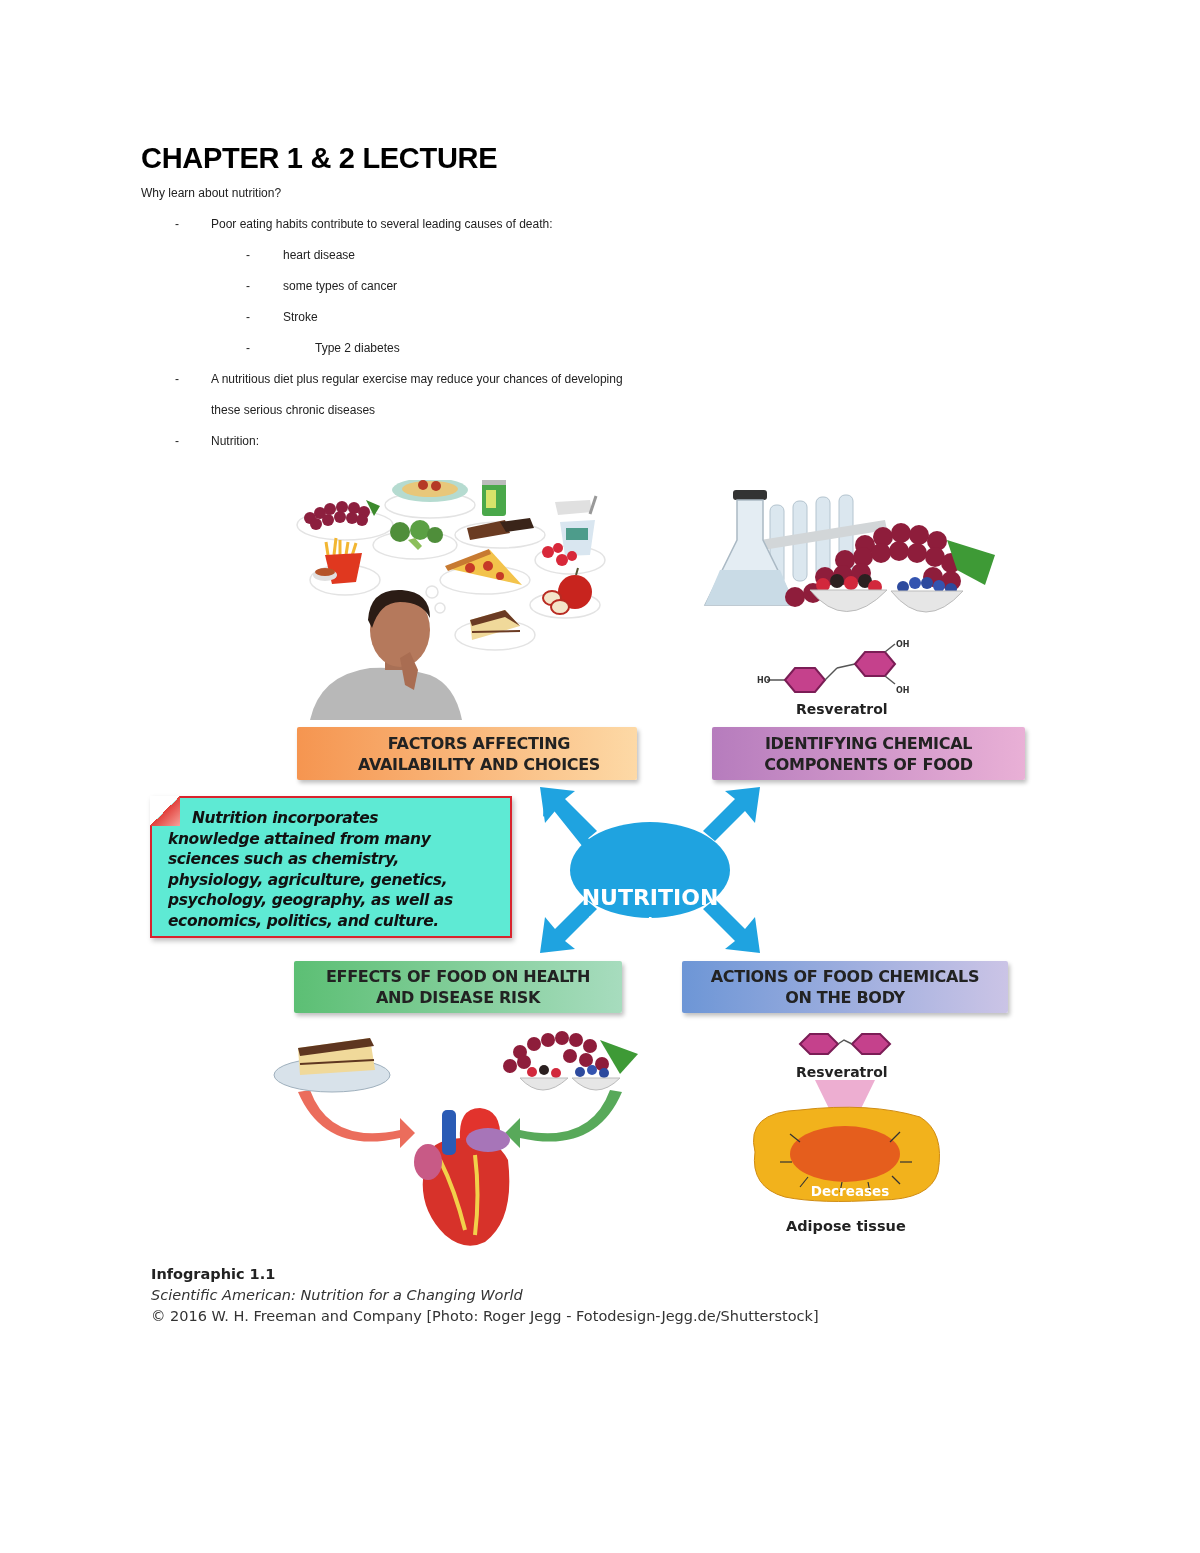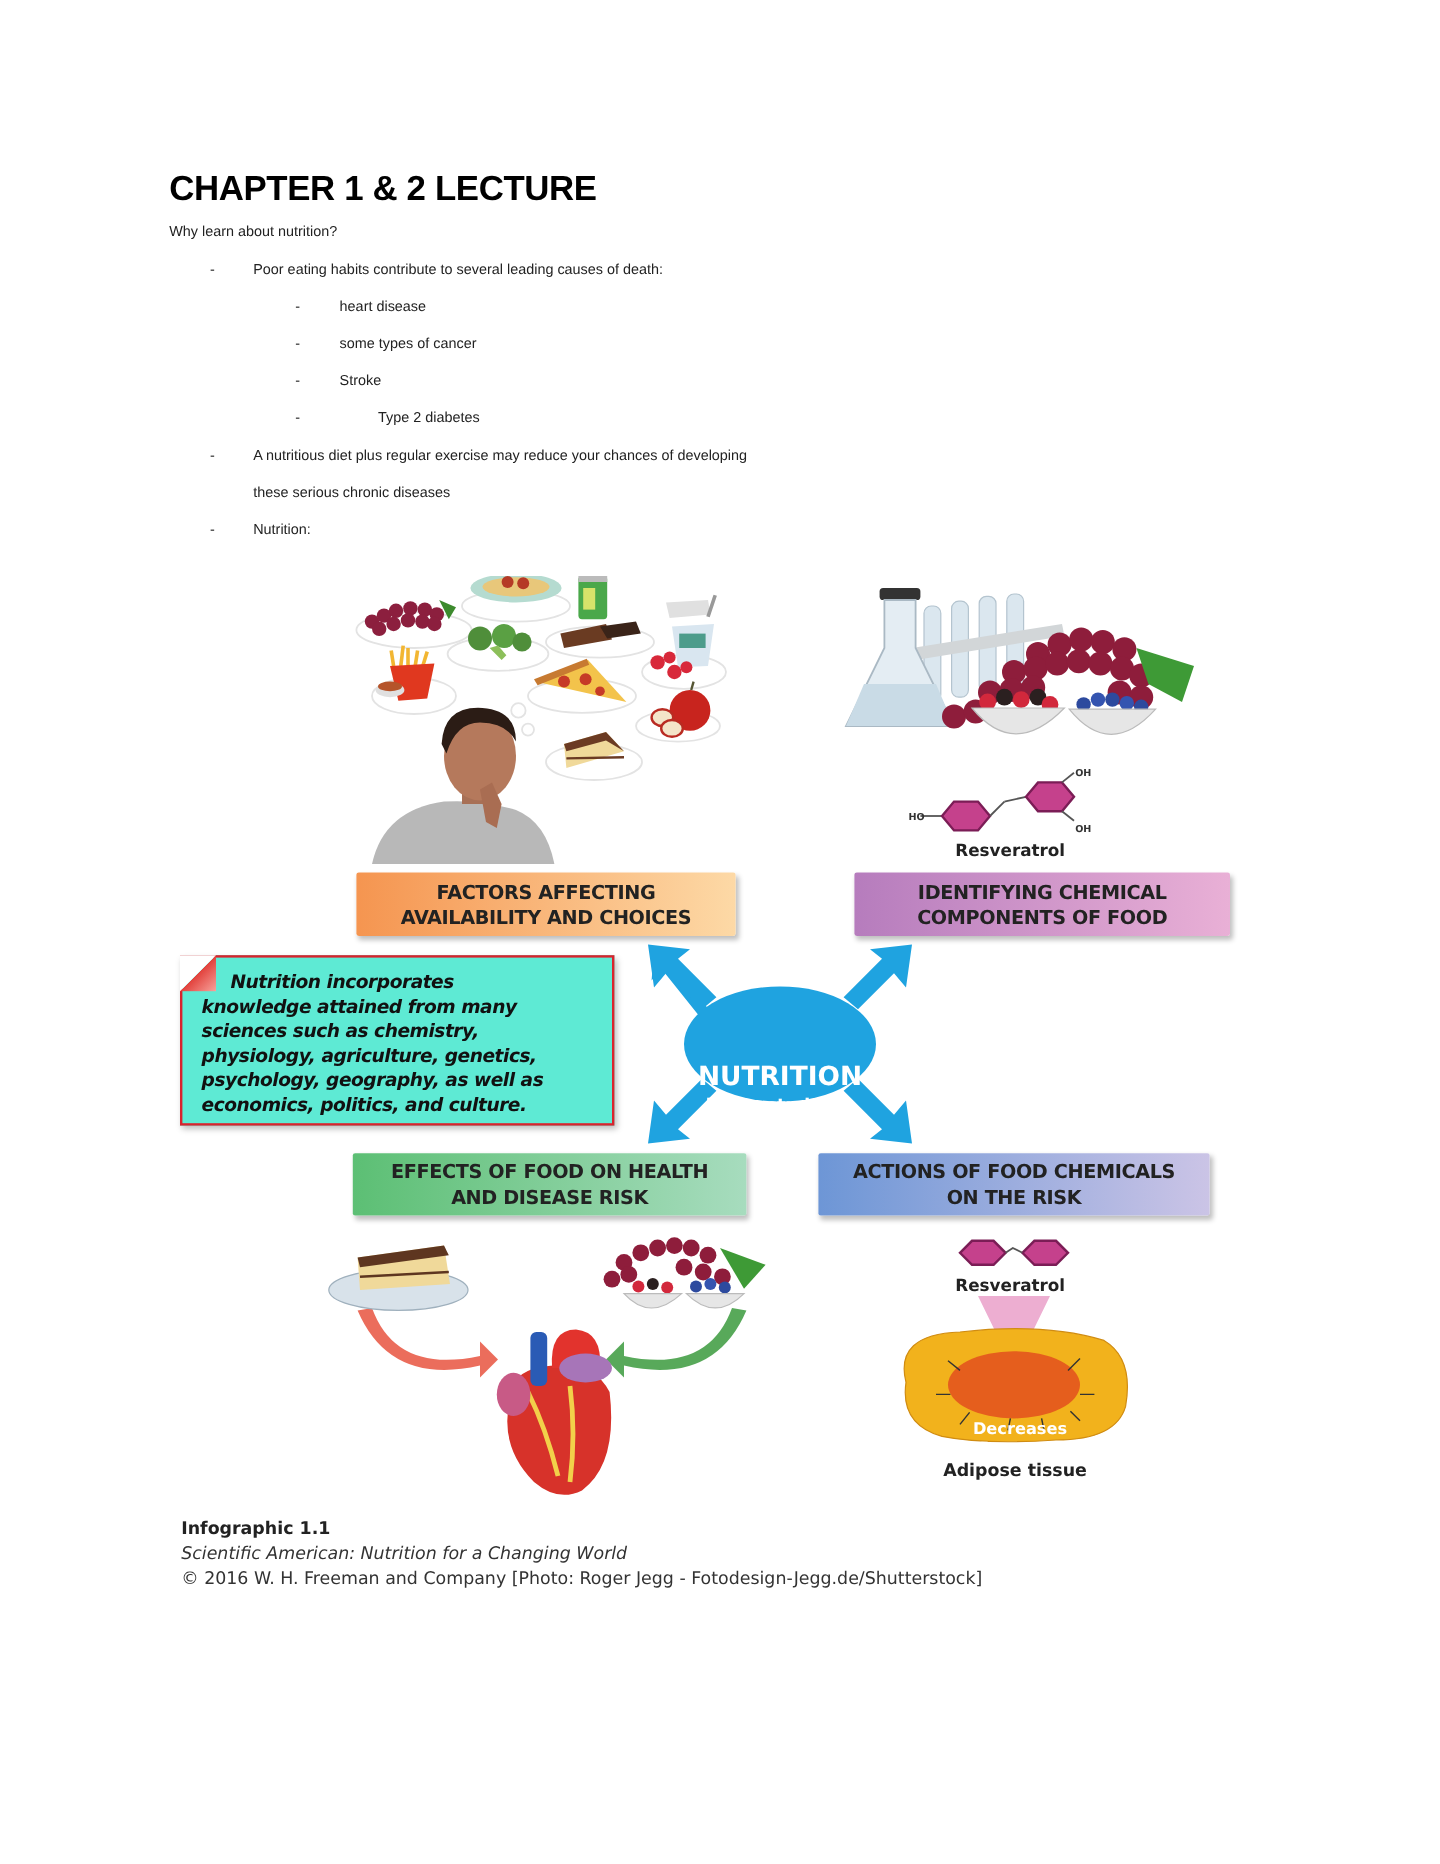--- a/index.html
+++ b/index.html
@@ -4,21 +4,21 @@
 <style>
   html, body { margin:0; padding:0; background:#ffffff; }
   body { width:1200px; height:1553px; position:relative; overflow:hidden; font-family:"Liberation Sans", sans-serif; color:#111; }
   .abs { position:absolute; }
   .title { left:141px; top:142px; font-size:29px; font-weight:bold; letter-spacing:-0.3px; color:#000; }
   .line { font-size:12px; color:#222; white-space:nowrap; }
   .dash { position:absolute; }
   .box { position:absolute; display:flex; align-items:center; justify-content:center; text-align:center;
          font-family:"DejaVu Sans", sans-serif; font-weight:bold; font-size:16px; line-height:21px; color:#222;
          box-shadow:2px 3px 4px rgba(0,0,0,0.25); border-radius:2px; letter-spacing:-0.3px; }
-  .box-orange { left:297px; top:727px; width:316px; height:53px; background:linear-gradient(90deg,#f59550,#fdd9a6); }
+  .box-orange { left:297px; top:727px; width:316px; height:53px; background:linear-gradient(90deg,#f59550,#fdd9a6);padding-left:24px; }
   .box-purple { left:684px; top:727px; width:313px; height:53px; background:linear-gradient(90deg,#b67cbd,#e9b0d6);margin-left:28px; }
   .box-green { left:294px; top:961px; width:328px; height:52px; background:linear-gradient(90deg,#5cbf74,#a7dcbe); }
   .box-blue { left:682px; top:961px; width:326px; height:52px; background:linear-gradient(90deg,#6d96d6,#cbc4e6); }
   .note { left:150px; top:796px; width:362px; height:142px; background:#5eead4; border:2px solid #d9232d;
           font-family:"DejaVu Sans", sans-serif; font-style:italic; font-weight:bold; font-size:15.5px; line-height:20.5px; color:#111;
           box-shadow:2px 3px 5px rgba(0,0,0,0.25); box-sizing:border-box; padding:10px 8px 0 16px; letter-spacing:-0.4px; }
   .note-fold { position:absolute; left:-2px; top:-2px; width:0; height:0; border-top:30px solid #fff; border-right:30px solid transparent; }
   .note-fold2 { position:absolute; left:-2px; top:-2px; width:30px; height:30px; background:linear-gradient(135deg, transparent 50%, #e2413c 50%, #f7a39c 100%); }
   .note-first { padding-left:24px; }
   .center-label { font-family:"DejaVu Sans", sans-serif; color:#fff; text-align:center; font-weight:bold;margin-top:43px; }
@@ -268,21 +268,21 @@
   </div>
   <div class="box box-green">
     <div>
         <div>EFFECTS OF FOOD ON HEALTH</div>
         <div>AND DISEASE RISK</div>
       </div>
   </div>
   <div class="box box-blue">
     <div>
         <div>ACTIONS OF FOOD CHEMICALS</div>
-        <div>ON THE RISK</div>
+        <div>ON THE BODY</div>
       </div>
   </div>
 
   <svg class="abs" style="left:535px;top:785px;" width="230" height="170">
     <g fill="#1fa3e0">
       <ellipse cx="115" cy="85" rx="80" ry="48"></ellipse>
 
       <polygon points="55,55 20,22 34,22 10,5 8,32 16,22 48,62"></polygon>
       <polygon points="5,2 40,6 30,14 62,46 50,56 20,26 10,38"></polygon>
       <polygon points="225,2 190,6 200,14 168,46 180,56 210,26 220,38"></polygon>

